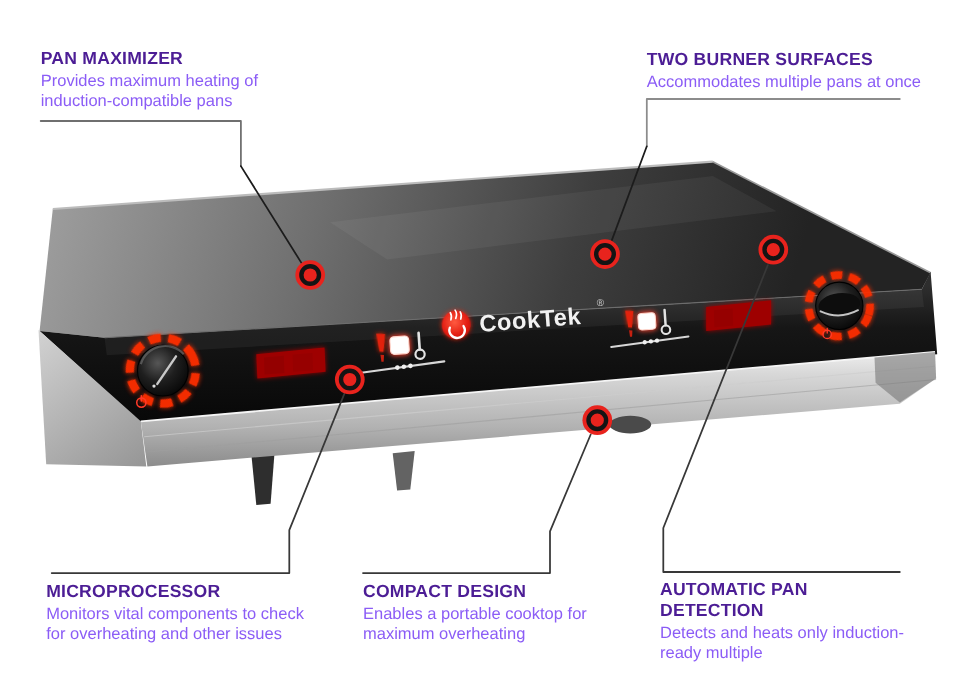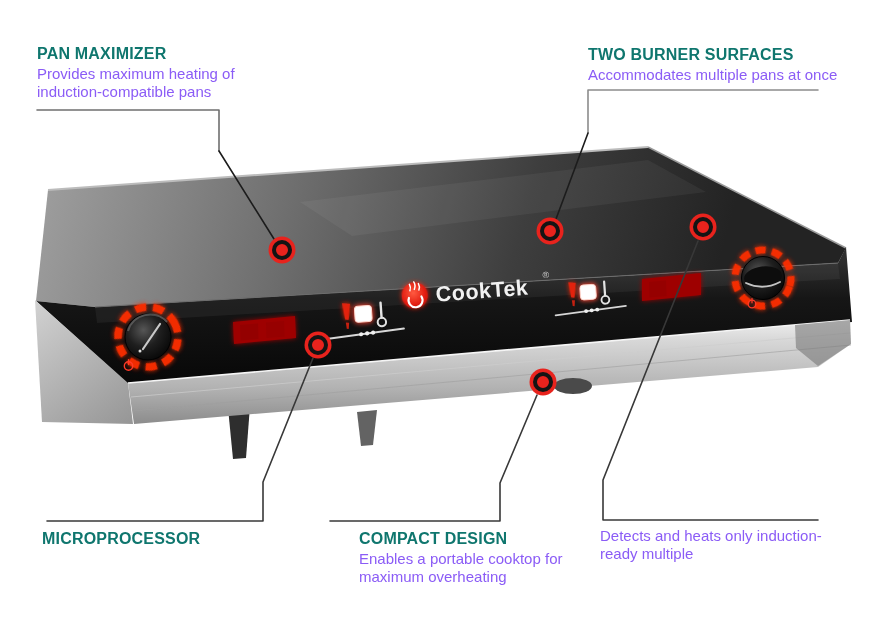--- a/index.html
+++ b/index.html
@@ -3,30 +3,30 @@
 <meta charset="utf-8">
 <style>
   html,body{margin:0;padding:0;background:#ffffff;}
   .stage{
     position:relative;width:870px;height:630px;background:#ffffff;overflow:hidden;
     font-family:"Liberation Sans","DejaVu Sans",sans-serif;
   }
   .stage svg{position:absolute;left:0;top:0;}
   .callout{position:absolute;}
   .callout-title{
-    font-size:16px;font-weight:700;line-height:19px;color:#0f766e;
+    font-size:16px;font-weight:700;line-height:19px;color:#4c1d95;
     letter-spacing:0.2px;margin:0 0 2px 0;
   }
   .callout-desc{
     font-size:15px;font-weight:400;line-height:18px;color:#8b5cf6;margin:0;
   }
   .co-pan-maximizer{left:37px;top:44px;width:210px;}
   .co-two-burner{left:588px;top:45px;width:284px;}
   .co-microprocessor{left:42px;top:529px;width:245px;}
-  .co-compact{left:330px;top:529px;width:205px;margin-left:29px;}
+  .co-compact{left:330px;top:529px;width:205px;}
   .co-autopan{left:600px;top:527px;width:222px;}
 </style>
 </head>
 <body>
 
 <div class="stage">
 
   <svg width="870" height="630" viewBox="0 0 870 630">
     <defs>
       <linearGradient id="gTop" gradientUnits="userSpaceOnUse" x1="60" y1="150" x2="700" y2="330">
@@ -199,24 +199,26 @@
     <div class="callout-desc">Provides maximum heating of induction-compatible pans</div>
   </div>
 
   <div class="callout co-two-burner">
     <div class="callout-title">TWO BURNER SURFACES</div>
     <div class="callout-desc">Accommodates multiple pans at once</div>
   </div>
 
   <div class="callout co-microprocessor">
     <div class="callout-title">MICROPROCESSOR</div>
+    <div class="callout-desc">Monitors vital components to check for overheating and other issues</div>
   </div>
 
   <div class="callout co-compact">
     <div class="callout-title">COMPACT DESIGN</div>
     <div class="callout-desc">Enables a portable cooktop for maximum overheating</div>
   </div>
 
   <div class="callout co-autopan">
+    <div class="callout-title">AUTOMATIC PAN DETECTION</div>
     <div class="callout-desc">Detects and heats only induction-ready multiple</div>
   </div>
 
 </div>
 
 </body></html>

